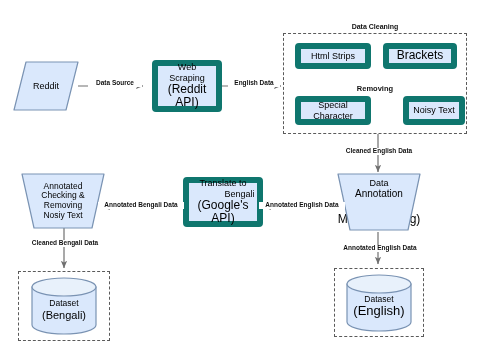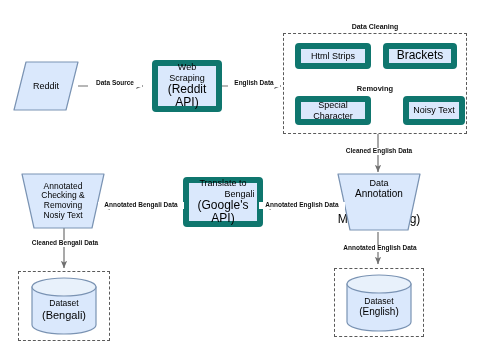--- a/index.html
+++ b/index.html
@@ -140,21 +140,21 @@
   <span class="nodetext" style="font-size:11px;text-align:center;">(Bengali)</span>
 </div>
 
 <div class="group" style="left:334px;top:268px;width:90px;height:69px;"></div>
 <div class="node cyl" style="left:345px;top:274px;width:68px;height:58px;flex-direction:column;">
   <svg class="cshape" viewBox="0 0 68 58" preserveAspectRatio="none">
     <path d="M2,10 L2,48 A32,9 0 0 0 66,48 L66,10 Z" fill="#dae8fc" stroke="#7a93b3" stroke-width="1.2"></path>
     <ellipse cx="34" cy="10" rx="32" ry="9" fill="#e8f1fb" stroke="#7a93b3" stroke-width="1.2"></ellipse>
   </svg>
   <span class="nodetext" style="font-size:8.5px;margin-top:8px;">Dataset</span>
-  <span class="nodetext" style="font-size:10px;">(English)</span>
+  <span class="nodetext" style="font-size:13px;">(English)</span>
 </div>
 
 <div class="elabel" style="left:88px;top:80px;width:52px;">Data Source</div>
 <div class="elabel" style="left:228px;top:80px;width:50px;">English Data</div>
 <div class="elabel" style="left:331px;top:148px;width:94px;">Cleaned English Data</div>
 <div class="elabel" style="left:259px;top:202px;width:84px;">Annotated English Data</div>
 <div class="elabel" style="left:98px;top:202px;width:84px;">Annotated Bengali Data</div>
 <div class="elabel" style="left:17px;top:240px;width:94px;">Cleaned Bengali Data</div>
 <div class="elabel" style="left:331px;top:245px;width:96px;">Annotated English Data</div>
 

